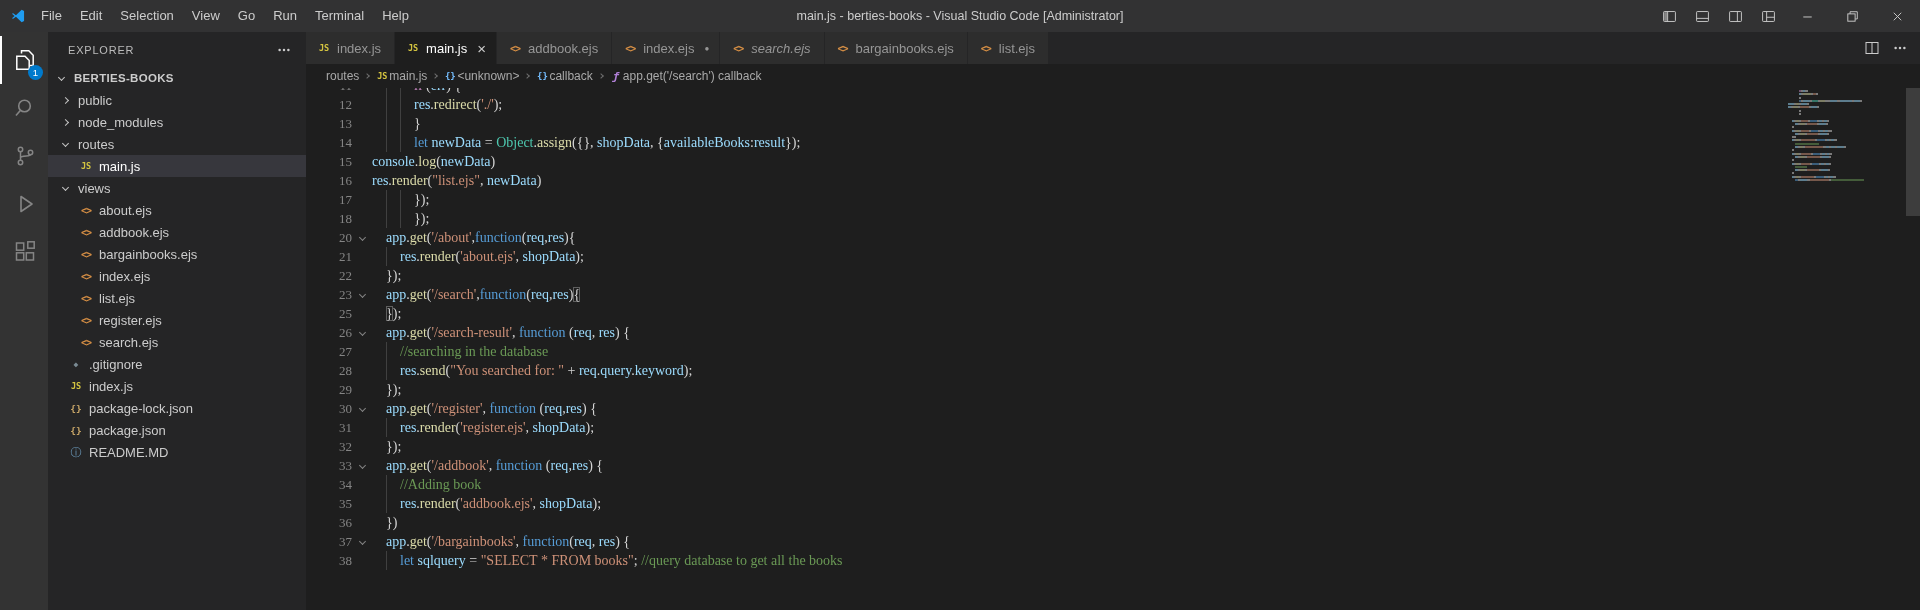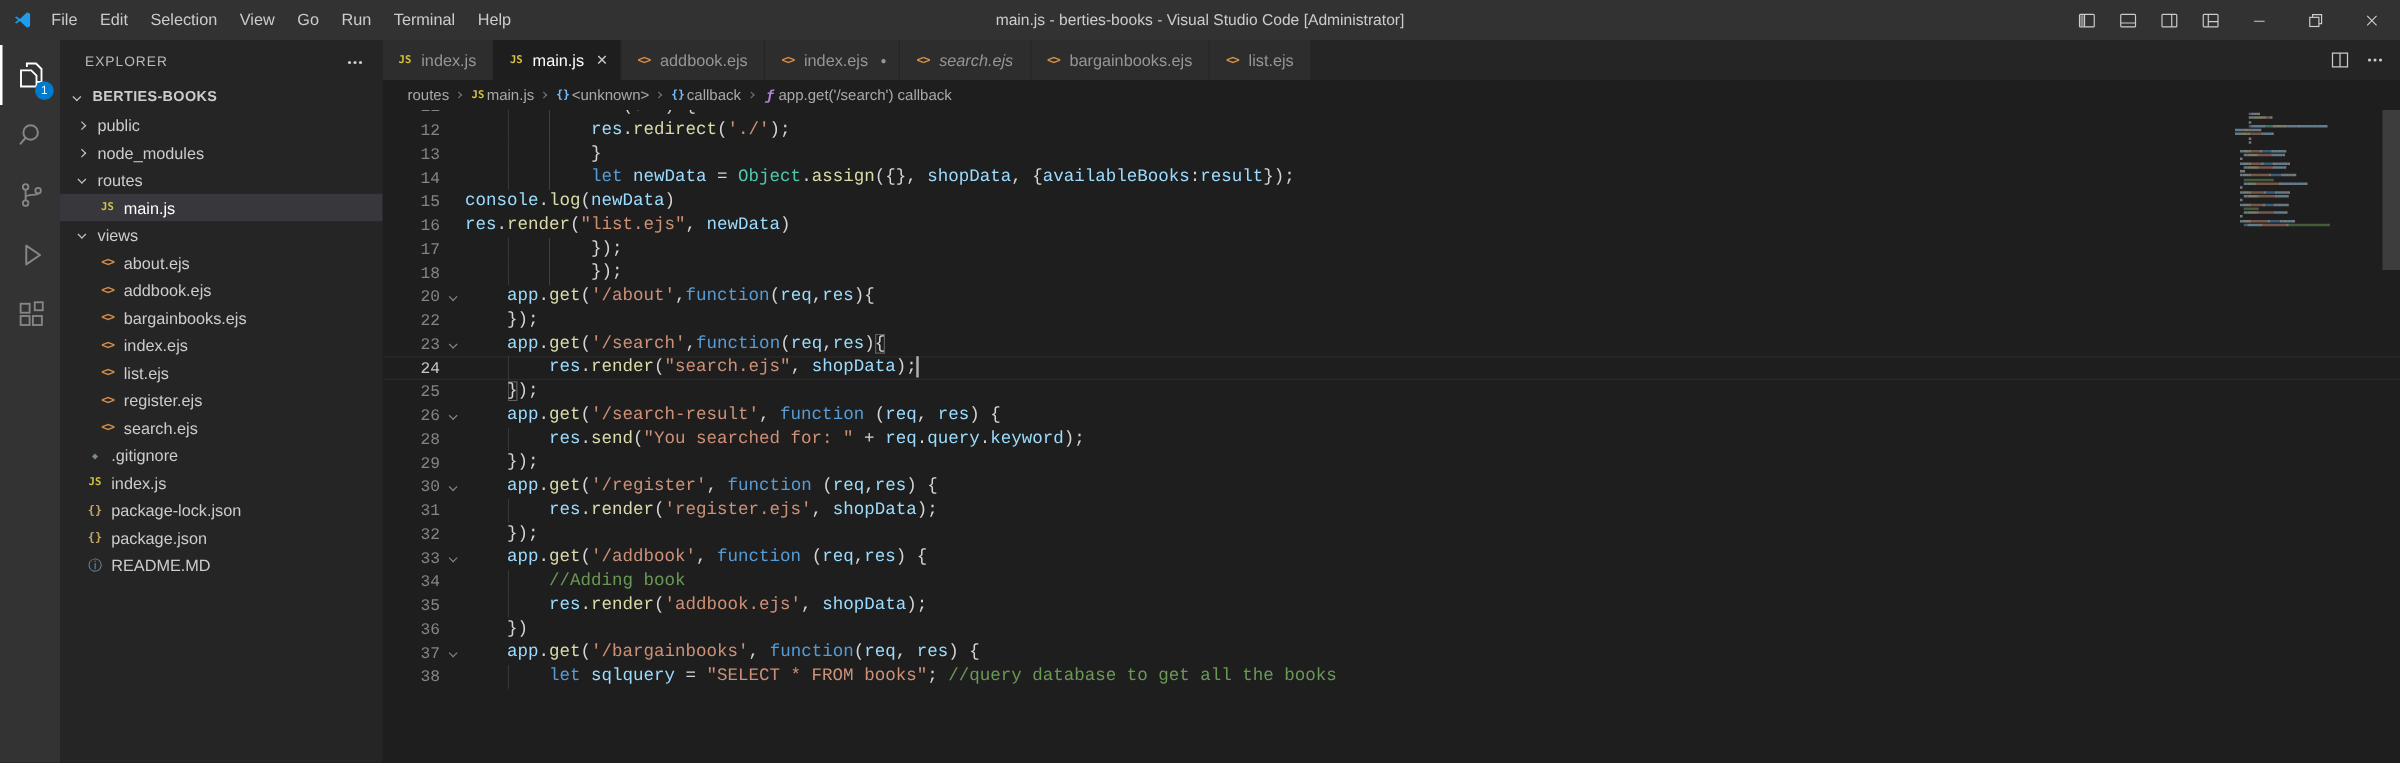--- a/index.html
+++ b/index.html
@@ -55,21 +55,21 @@
   .tab-dot{font-size:8px;margin-left:7px;}
   .tab-close{margin-left:7px;font-size:15px;line-height:1;color:#cccccc;cursor:pointer;}
   .tab-actions{margin-left:auto;display:flex;align-items:center;padding-right:6px;color:#cccccc;}
   .ta{width:28px;height:28px;display:flex;align-items:center;justify-content:center;cursor:pointer;}
   .ta svg{width:16px;height:16px;}
   .breadcrumbs{height:24px;display:flex;align-items:center;padding-left:18px;font-size:12px;color:#a9a9a9;background:#1e1e1e;}
   .bc-item{display:flex;align-items:center;margin:0 2px;cursor:pointer;}
   .bc-item .fi{width:14px;}
   .bc-sep{width:4px;height:4px;color:#6e6e6e;margin:0 4px;border-width:0 1.2px 1.2px 0;border-style:solid;transform:rotate(-45deg);display:inline-block;}
   
-  .code{position:absolute;left:0;right:0;top:56px;bottom:0;overflow:hidden;font-family:Liberation Mono, monospace;font-size:14px;line-height:19px;color:#d4d4d4;background:#1e1e1e;}
+  .code{position:absolute;left:0;right:0;top:56px;bottom:0;overflow:hidden;font-family:Liberation Serif, serif;font-size:14px;line-height:19px;color:#d4d4d4;background:#1e1e1e;}
   .lines{position:absolute;left:0;top:-12px;right:0;}
   .line{display:flex;height:19px;}
   .line.current{box-shadow:inset 0 1px 0 #2a2a2a, inset 0 -1px 0 #2a2a2a;}
   .ln{width:46px;flex:none;text-align:right;color:#858585;font-size:13px;}
   .line.current .ln{color:#c6c6c6;}
   .fold-col{width:20px;flex:none;display:flex;align-items:center;justify-content:center;}
   .fold-col .chev{color:#848484;margin:0;}
   .code-text{white-space:pre;}
   .ig{display:inline-block;height:19px;vertical-align:top;}
   .ig.g{box-shadow:inset 1px 0 0 #404040;}
@@ -423,49 +423,54 @@
           <span class="code-text"><span class="ig">    </span><span class="ig g">    </span><span class="ig g">    </span><span class="tk-pl">});</span></span>
         </div>
         <div class="line">
           <span class="ln">20</span>
           <span class="fold-col">
             <span class="chev down"></span>
           </span>
           <span class="code-text"><span class="ig">    </span><span class="tk-vr">app</span><span class="tk-pl">.</span><span class="tk-fn">get</span><span class="tk-pl">(</span><span class="tk-st">'/about'</span><span class="tk-pl">,</span><span class="tk-kw">function</span><span class="tk-pl">(</span><span class="tk-vr">req</span><span class="tk-pl">,</span><span class="tk-vr">res</span><span class="tk-pl">){</span></span>
         </div>
         <div class="line">
+          <span class="ln">21</span>
+          <span class="fold-col"></span>
+          <span class="code-text"><span class="ig">    </span><span class="ig g">    </span><span class="tk-vr">res</span><span class="tk-pl">.</span><span class="tk-fn">render</span><span class="tk-pl">(</span><span class="tk-st">'about.ejs'</span><span class="tk-pl">, </span><span class="tk-vr">shopData</span><span class="tk-pl">);</span></span>
+        </div>
+        <div class="line">
           <span class="ln">22</span>
           <span class="fold-col"></span>
           <span class="code-text"><span class="ig">    </span><span class="tk-pl">});</span></span>
         </div>
         <div class="line">
           <span class="ln">23</span>
           <span class="fold-col">
             <span class="chev down"></span>
           </span>
           <span class="code-text"><span class="ig">    </span><span class="tk-vr">app</span><span class="tk-pl">.</span><span class="tk-fn">get</span><span class="tk-pl">(</span><span class="tk-st">'/search'</span><span class="tk-pl">,</span><span class="tk-kw">function</span><span class="tk-pl">(</span><span class="tk-vr">req</span><span class="tk-pl">,</span><span class="tk-vr">res</span><span class="tk-pl">)</span><span class="tk-bm">{</span></span>
         </div>
-        <div class="line current">
-          <span class="ln">24</span>
-          <span class="fold-col"></span>
-          <span class="code-text"><span class="ig">    </span><span class="ig g">    </span><span class="tk-vr">res</span><span class="tk-pl">.</span><span class="tk-fn">render</span><span class="tk-pl">(</span><span class="tk-st">"search.ejs"</span><span class="tk-pl">, </span><span class="tk-vr">shopData</span><span class="tk-pl">);</span><span class="cursor"></span></span>
-        </div>
         <div class="line">
           <span class="ln">25</span>
           <span class="fold-col"></span>
           <span class="code-text"><span class="ig">    </span><span class="tk-bm">}</span><span class="tk-pl">);</span></span>
         </div>
         <div class="line">
           <span class="ln">26</span>
           <span class="fold-col">
             <span class="chev down"></span>
           </span>
           <span class="code-text"><span class="ig">    </span><span class="tk-vr">app</span><span class="tk-pl">.</span><span class="tk-fn">get</span><span class="tk-pl">(</span><span class="tk-st">'/search-result'</span><span class="tk-pl">, </span><span class="tk-kw">function</span><span class="tk-pl"> (</span><span class="tk-vr">req</span><span class="tk-pl">, </span><span class="tk-vr">res</span><span class="tk-pl">) {</span></span>
         </div>
         <div class="line">
+          <span class="ln">27</span>
+          <span class="fold-col"></span>
+          <span class="code-text"><span class="ig">    </span><span class="ig g">    </span><span class="tk-cm">//searching in the database</span></span>
+        </div>
+        <div class="line">
           <span class="ln">28</span>
           <span class="fold-col"></span>
           <span class="code-text"><span class="ig">    </span><span class="ig g">    </span><span class="tk-vr">res</span><span class="tk-pl">.</span><span class="tk-fn">send</span><span class="tk-pl">(</span><span class="tk-st">"You searched for: "</span><span class="tk-pl"> + </span><span class="tk-vr">req</span><span class="tk-pl">.</span><span class="tk-vr">query</span><span class="tk-pl">.</span><span class="tk-vr">keyword</span><span class="tk-pl">);</span></span>
         </div>
         <div class="line">
           <span class="ln">29</span>
           <span class="fold-col"></span>
           <span class="code-text"><span class="ig">    </span><span class="tk-pl">});</span></span>
         </div>
         <div class="line">

